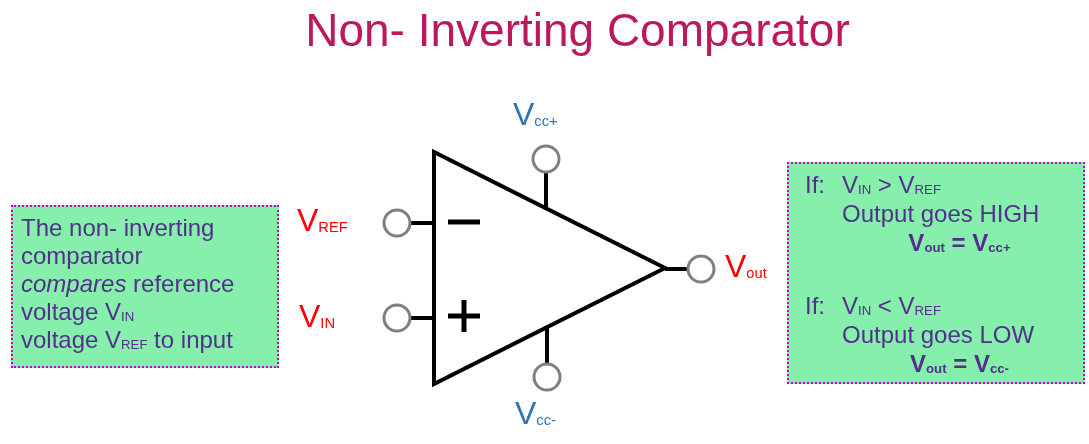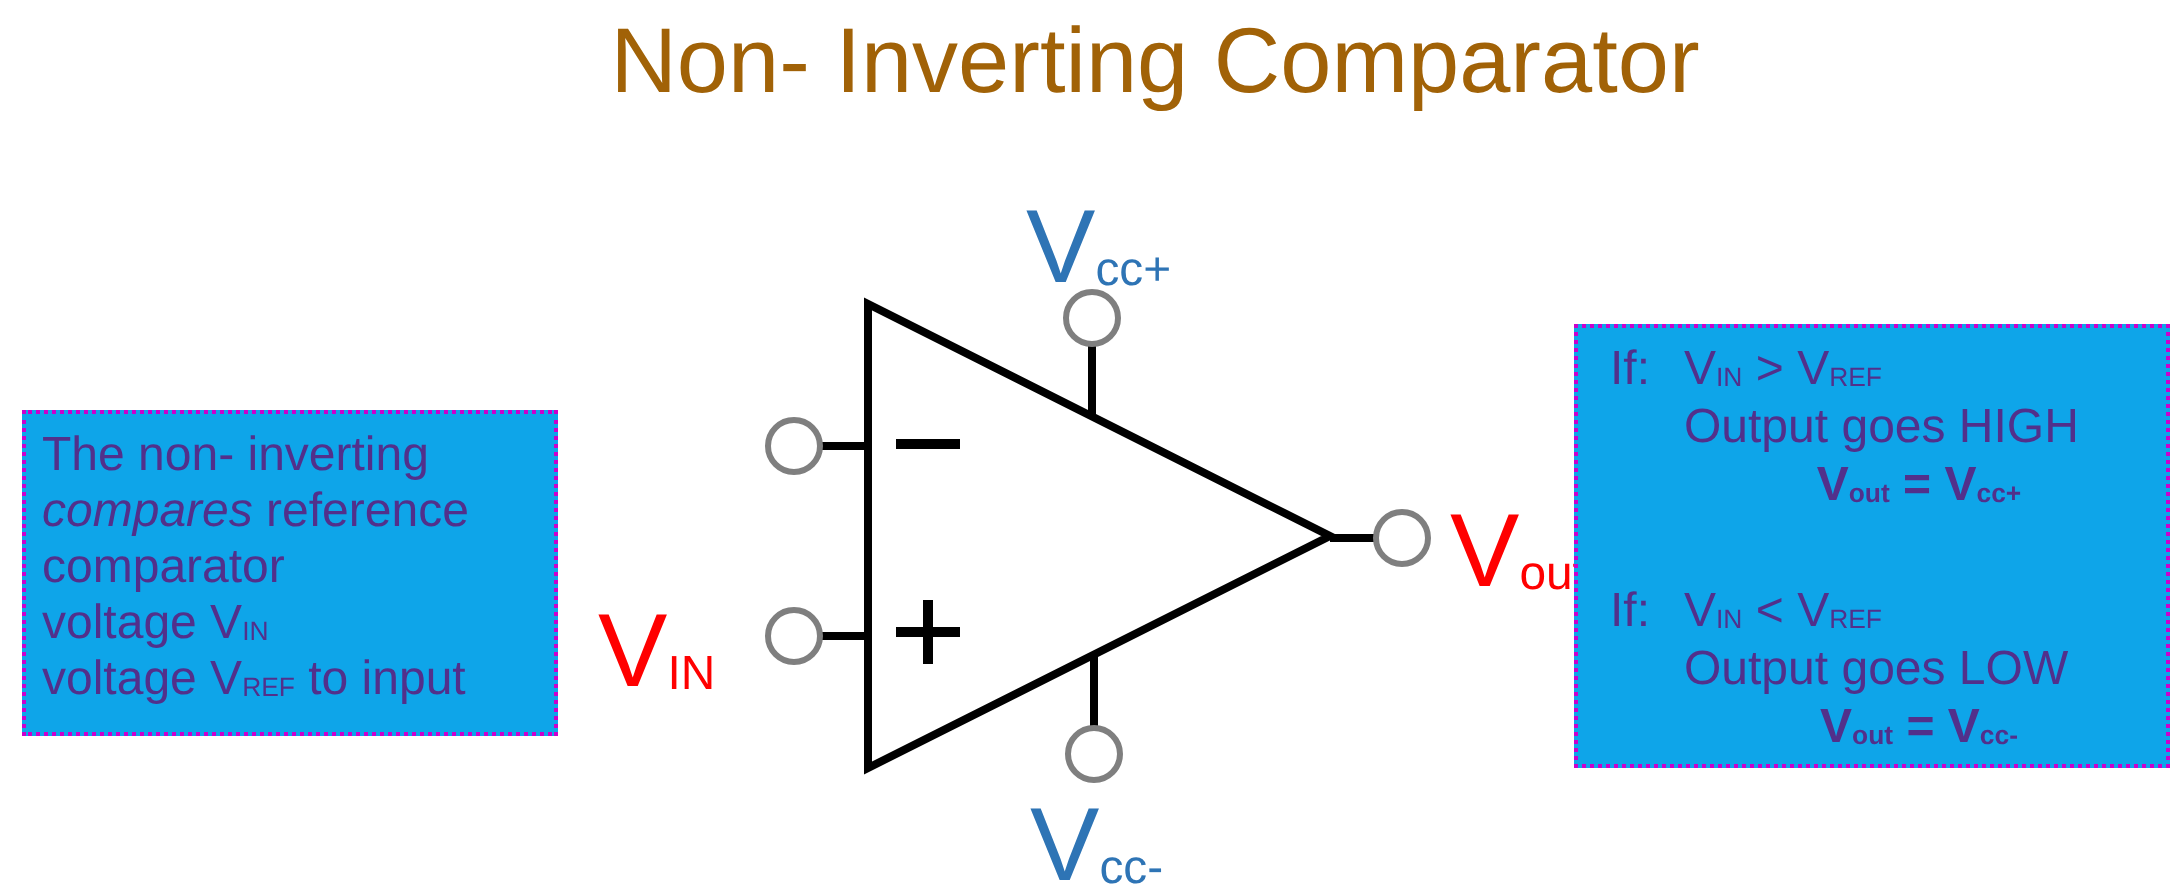--- a/index.html
+++ b/index.html
@@ -10,46 +10,46 @@
     overflow: hidden;
   }
   .stage { position: relative; width: 1089px; height: 444px; background: #fff; }
 
   
   .title {
     position: absolute; top: 4px; left: 0; width: 100%;
     padding-left: 66px; box-sizing: border-box;
     text-align: center;
     font-size: 46px; line-height: 52px;
-    color: #a16207; white-space: nowrap;
+    color: #be185d; white-space: nowrap;
   }
 
   
   .circuit { position: absolute; left: 0; top: 0; width: 1089px; height: 444px; }
   .tri    { fill: #ffffff; stroke: var(--wire_black, #000); stroke-width: 4; }
   .wire   { stroke: var(--wire_black, #000); stroke-width: 4; fill: none; }
   .sign   { stroke: var(--wire_black, #000); stroke-width: 5; fill: none; }
   .term   { fill: #ffffff; stroke: var(--terminal_gray, #7F7F7F); stroke-width: 3; }
 
   
   .plabel {
     position: absolute; line-height: 1; white-space: nowrap;
-    font-size: 52px;
+    font-size: 32px;
   }
   .plabel sub { font-size: 0.46em; vertical-align: -0.06em; line-height: 0; }
   .red  { color: var(--signal_red, #FF0000); }
   .blue { color: var(--supply_blue, #2E74B5); }
 
   
   .box {
     position: absolute; box-sizing: border-box;
     border: 2px dotted var(--border_magenta, #CC00CC);
     color: var(--text_purple, #52308B);
     font-size: 24px;
-    background: #0ea5e9;
+    background: #86efac;
   }
   .box sub { font-size: 0.55em; vertical-align: -0.08em; line-height: 0; }
   .left-box {
     left: 11px; top: 205px; width: 268px; height: 163px;
     padding: 7px 6px 0 8px; line-height: 28px;
   }
   .right-box {
     left: 787px; top: 162px; width: 298px; height: 222px;
     padding: 6px 6px 0 16px; line-height: 29px;
   }
@@ -84,42 +84,45 @@
     <line class="sign" x1="448" y1="316" x2="480" y2="316"></line>
     <line class="sign" x1="464" y1="300" x2="464" y2="332"></line>
 
     <circle class="term" cx="397" cy="223" r="13"></circle>
     <circle class="term" cx="397" cy="318" r="13"></circle>
     <circle class="term" cx="546" cy="159" r="13"></circle>
     <circle class="term" cx="547" cy="377" r="13"></circle>
     <circle class="term" cx="701" cy="269" r="13"></circle>
   </svg>
 
+  <div class="plabel red" style="left:297px; top:204px">
+    <span>V</span><sub>REF</sub>
+  </div>
   <div class="plabel red" style="left:299px; top:300px">
     <span>V</span><sub>IN</sub>
   </div>
   <div class="plabel blue" style="left:513px; top:98px">
     <span>V</span><sub>cc+</sub>
   </div>
   <div class="plabel blue" style="left:515px; top:397px">
     <span>V</span><sub>cc-</sub>
   </div>
   <div class="plabel red" style="left:725px; top:250px">
     <span>V</span><sub>out</sub>
   </div>
 
   <div class="box left-box">
     <div class="line">
       <span>The </span><b>non- inverting</b>
     </div>
     <div class="line">
-      <i>compares</i><span> reference</span>
+      <b>comparator</b>
     </div>
     <div class="line">
-      <b>comparator</b>
+      <i>compares</i><span> reference</span>
     </div>
     <div class="line">
       <span>voltage V</span><sub>IN</sub>
     </div>
     <div class="line">
       <span>voltage V</span><sub>REF</sub><span> to input</span>
     </div>
   </div>
 
   <div class="box right-box">

